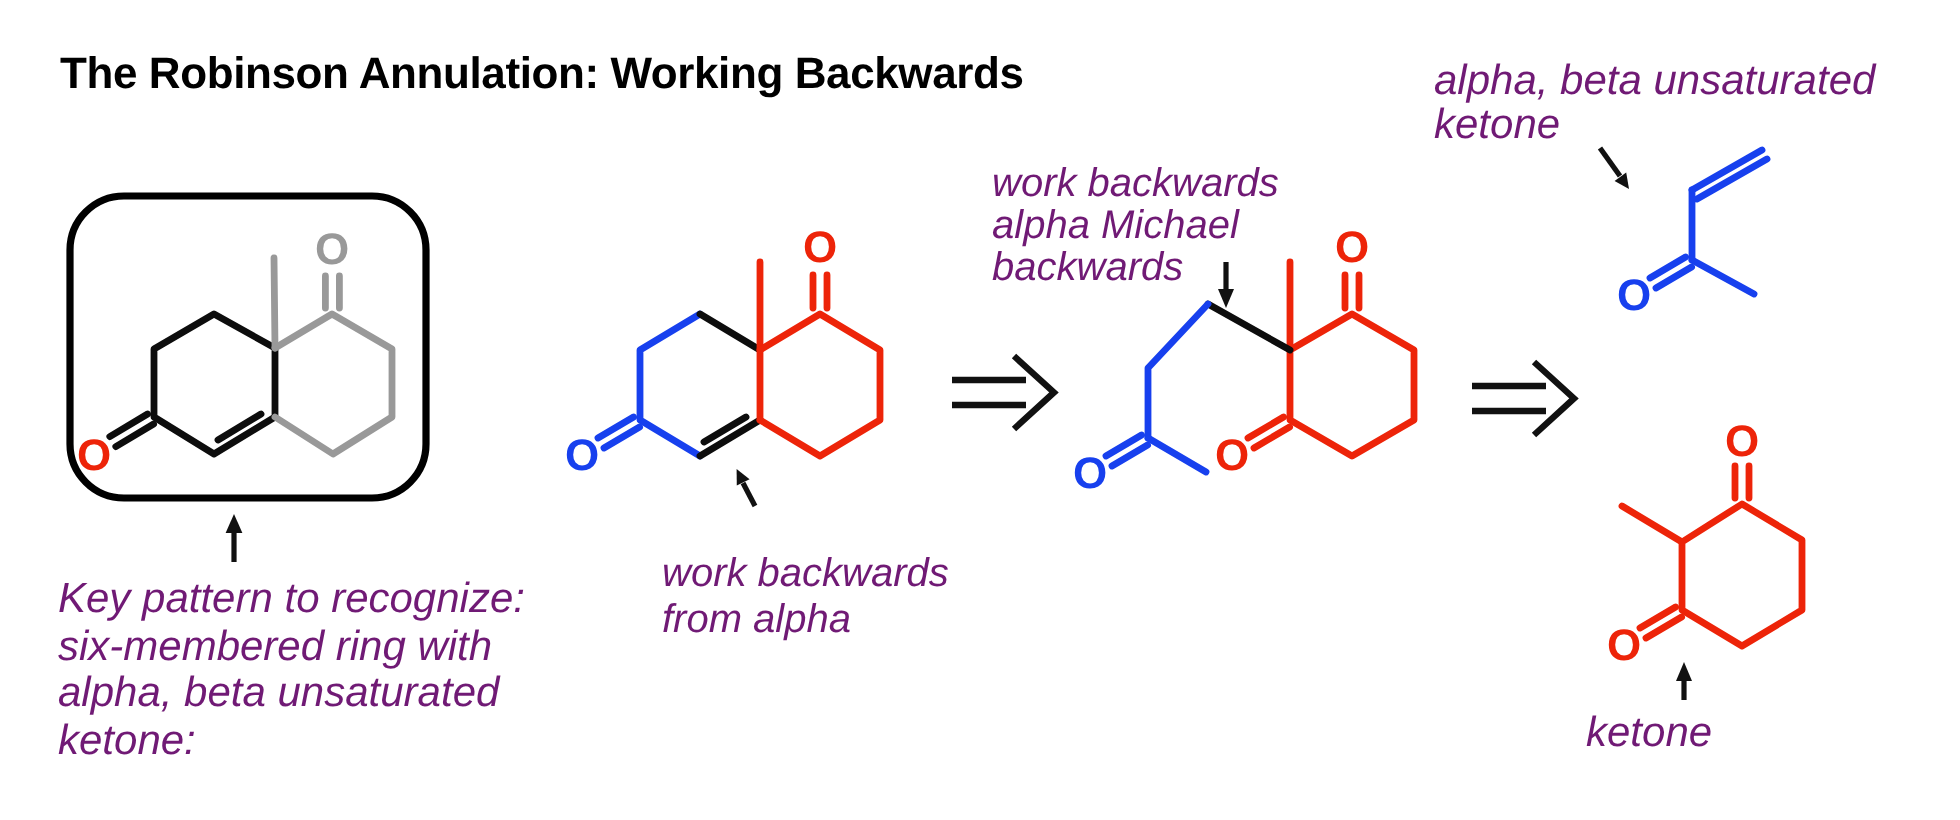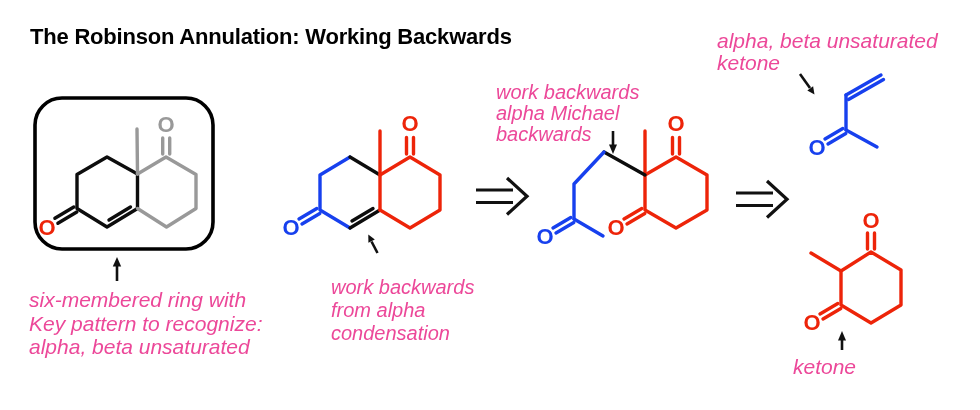--- a/index.html
+++ b/index.html
@@ -1,20 +1,20 @@
 <!DOCTYPE html>
 <html><head>
 <meta charset="utf-8">
 <style>
   html,body{margin:0;padding:0;background:#fff;}
   .canvas{position:relative;width:980px;height:410px;background:#ffffff;
           font-family:"Liberation Sans",sans-serif;overflow:hidden;}
   .title{position:absolute;left:30px;top:24px;font-size:22px;font-weight:700;
          color:#000;letter-spacing:-0.2px;white-space:nowrap;}
-  .ann{position:absolute;font-style:italic;color:#ec4899;}
+  .ann{position:absolute;font-style:italic;color:#701a75;}
   .ann div{white-space:nowrap;}
   .ann-key{left:29px;top:288px;font-size:21px;line-height:23.5px;}
   .ann-aldol{left:331px;top:276px;font-size:20px;line-height:23px;}
   .ann-michael{left:496px;top:82px;font-size:20px;line-height:21px;}
   .ann-enone{left:717px;top:30px;font-size:21px;line-height:22px;}
   .ann-ketone{left:793px;top:355px;font-size:21px;}
   svg.layer{position:absolute;left:0;top:0;}
   .bond{fill:none;stroke-width:3.4;stroke-linecap:round;stroke-linejoin:round;}
   .bk{stroke:#0d0d0d;}
   .rd{stroke:#ed2409;}
@@ -126,29 +126,29 @@
     </g>
 
     <g>
       <path class="ptr" d="M842,350 L842,340"></path>
       <polygon class="ptrhead" points="842,331 838,340.5 846,340.5"></polygon>
     </g>
 
   </svg>
 
   <div class="ann ann-key">
+    <div>Key pattern to recognize:</div>
     <div>six-membered ring with</div>
-    <div>Key pattern to recognize:</div>
     <div>alpha, beta unsaturated</div>
+    <div>ketone:</div>
   </div>
 
   <div class="ann ann-aldol">
     <div>work backwards</div>
     <div>from alpha</div>
-    <div>condensation</div>
   </div>
 
   <div class="ann ann-michael">
     <div>work backwards</div>
     <div>alpha Michael</div>
     <div>backwards</div>
   </div>
 
   <div class="ann ann-enone">
     <div>alpha, beta unsaturated</div>

